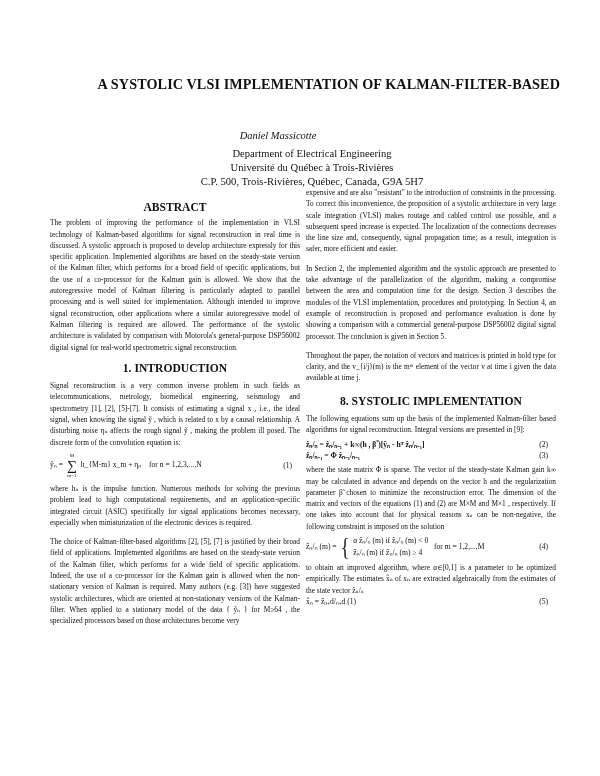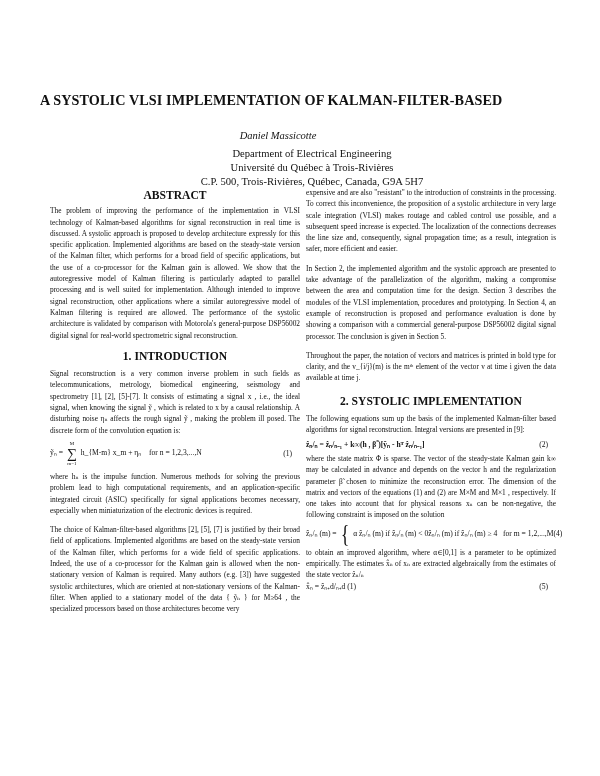--- a/index.html
+++ b/index.html
@@ -1,45 +1,45 @@
 <!DOCTYPE html>
 <html><head>
 <meta charset="utf-8">
 <style>
   html, body { margin: 0; padding: 0; background: #ffffff; }
   body { width: 600px; height: 776px; position: relative; overflow: hidden;
          font-family: "Liberation Serif", "DejaVu Serif", serif; color: #111; }
   .page { position: absolute; left: 0; top: 0; width: 600px; height: 776px; }
 
-  .title { position: absolute; left: 40px; width: 520px; top: 92px; text-align: left;
+  .title { position: absolute; left: 40px; width: 520px; top: 76px; text-align: right;
            font-weight: bold; font-size: 14.2px; line-height: 17px; letter-spacing: 0.1px; }
   .author { position: absolute; left: 0; width: 556px; top: 130px; text-align: center;
             font-style: italic; font-size: 10.5px; }
   .affil { position: absolute; left: 12px; width: 600px; top: 147px; text-align: center;
            font-size: 10.6px; line-height: 14px; }
 
   .col { position: absolute; width: 250px; font-size: 7.35px; line-height: 11.3px; text-align: justify; }
-  .col.left { left: 50px; }
+  .col.left { left: 50px; margin-top: 12px; }
   .col.right { left: 306px; }
 
   .sec-head { text-align: center; font-weight: bold; font-size: 11.6px; margin: 0; }
   p { margin: 0; text-align: justify; }
   .gap { height: 8px; }
 
   .eq { display: flex; justify-content: space-between; align-items: center;
         font-size: 7.6px; white-space: nowrap; }
   .eq .num { margin-right: 8px; }
   .math { font-family: "Liberation Serif", serif; }
   .sumwrap { display: inline-flex; flex-direction: column; align-items: center;
              vertical-align: middle; line-height: 7px; margin: 0 2px; }
   .sumwrap .lim { font-size: 5px; }
   .sumwrap .sigma { font-size: 14px; line-height: 13px; }
   .piece { display: inline-flex; align-items: center; }
   .brace { font-size: 26px; line-height: 20px; margin: 0 2px; transform: scaleX(0.7); }
-  .cases { display: inline-flex; flex-direction: row; line-height: 12px; }
+  .cases { display: inline-flex; flex-direction: column; line-height: 12px; }
   .b { font-weight: bold; font-family: Liberation Serif, serif; }
 </style>
 </head>
 <body>
 
 <div class="page">
 
   <div class="title">
     <div>A SYSTOLIC VLSI IMPLEMENTATION OF KALMAN-FILTER-BASED</div>
   </div>
@@ -76,27 +76,31 @@
     <p>The choice of Kalman-filter-based algorithms [2], [5], [7] is justified by their broad field of applications. Implemented algorithms are based on the steady-state version of the Kalman filter, which performs for a wide field of specific applications. Indeed, the use of a co-processor for the Kalman gain is allowed when the non-stationary version of Kalman is required. Many authors (e.g. [3]) have suggested systolic architectures, which are oriented at non-stationary versions of the Kalman-filter. When applied to a stationary model of the data { ỹₙ } for  M≥64 , the specialized processors based on those architectures become very</p>
   </div>
 
   <div class="col right" style="top:187px;">
     <p>expensive and are also "resistant" to the introduction of constraints in the processing. To correct this inconvenience, the proposition of a systolic architecture in very large scale integration (VLSI) makes routage and cabled control use possible, and a subsequent speed increase is expected. The localization of the connections decreases the line size and, consequently, signal propagation time; as a result, integration is safer, more efficient and easier.</p>
     <div class="gap"></div>
     <p>In Section 2, the implemented algorithm and the systolic approach are presented to take advantage of the parallelization of the algorithm, making a compromise between the area and computation time for the design. Section 3 describes the modules of the VLSI implementation, procedures and prototyping. In Section 4, an example of reconstruction is proposed and performance evaluation is done by showing a comparison with a commercial general-purpose DSP56002 digital signal processor. The conclusion is given in Section 5.</p>
     <div class="gap"></div>
     <p>Throughout the paper, the notation of vectors and matrices is printed in bold type for clarity, and the  v_{i/j}(m)  is the mᵗʰ element of the vector  v  at time i given the data available at time j.</p>
     <div style="height:12px"></div>
-    <div class="sec-head">2.  SYSTOLIC IMPLEMENTATION</div>
+    <div class="sec-head">8.  SYSTOLIC IMPLEMENTATION</div>
     <div style="height:6px"></div>
     <p>The following equations sum up the basis of the implemented Kalman-filter based algorithms for signal reconstruction. Integral versions are presented in [9]:</p>
     <div style="height:3px"></div>
     <div class="eq">
       <span class="math b">ẑₙ/ₙ = ẑₙ/ₙ₋₁ + k∞(h , β̃ )[ỹₙ - hᵀ ẑₙ/ₙ₋₁]</span>
       <span class="num">(2)</span>
+    </div>
+    <div class="eq">
+      <span class="math b">ẑₙ/ₙ₋₁ = Φ ẑₙ₋₁/ₙ₋₁</span>
+      <span class="num">(3)</span>
     </div>
     <div style="height:3px"></div>
     <p>where the state matrix  Φ  is sparse. The vector of the steady-state Kalman gain  k∞  may be calculated in advance and depends on the vector  h  and the regularization parameter  β̃  chosen to minimize the reconstruction error. The dimension of the matrix and vectors of the equations (1) and (2) are  M×M  and  M×1 , respectively. If one takes into account that for physical reasons  xₙ  can be non-negative, the following constraint is imposed on the solution</p>
     <div style="height:3px"></div>
     <div class="eq">
       <span class="piece math">
         <span>ẑₙ/ₙ (m) = </span>
         <span class="brace">{</span>
         <span class="cases">
           <span>α ẑₙ/ₙ (m)  if  ẑₙ/ₙ (m) &lt; 0</span>

